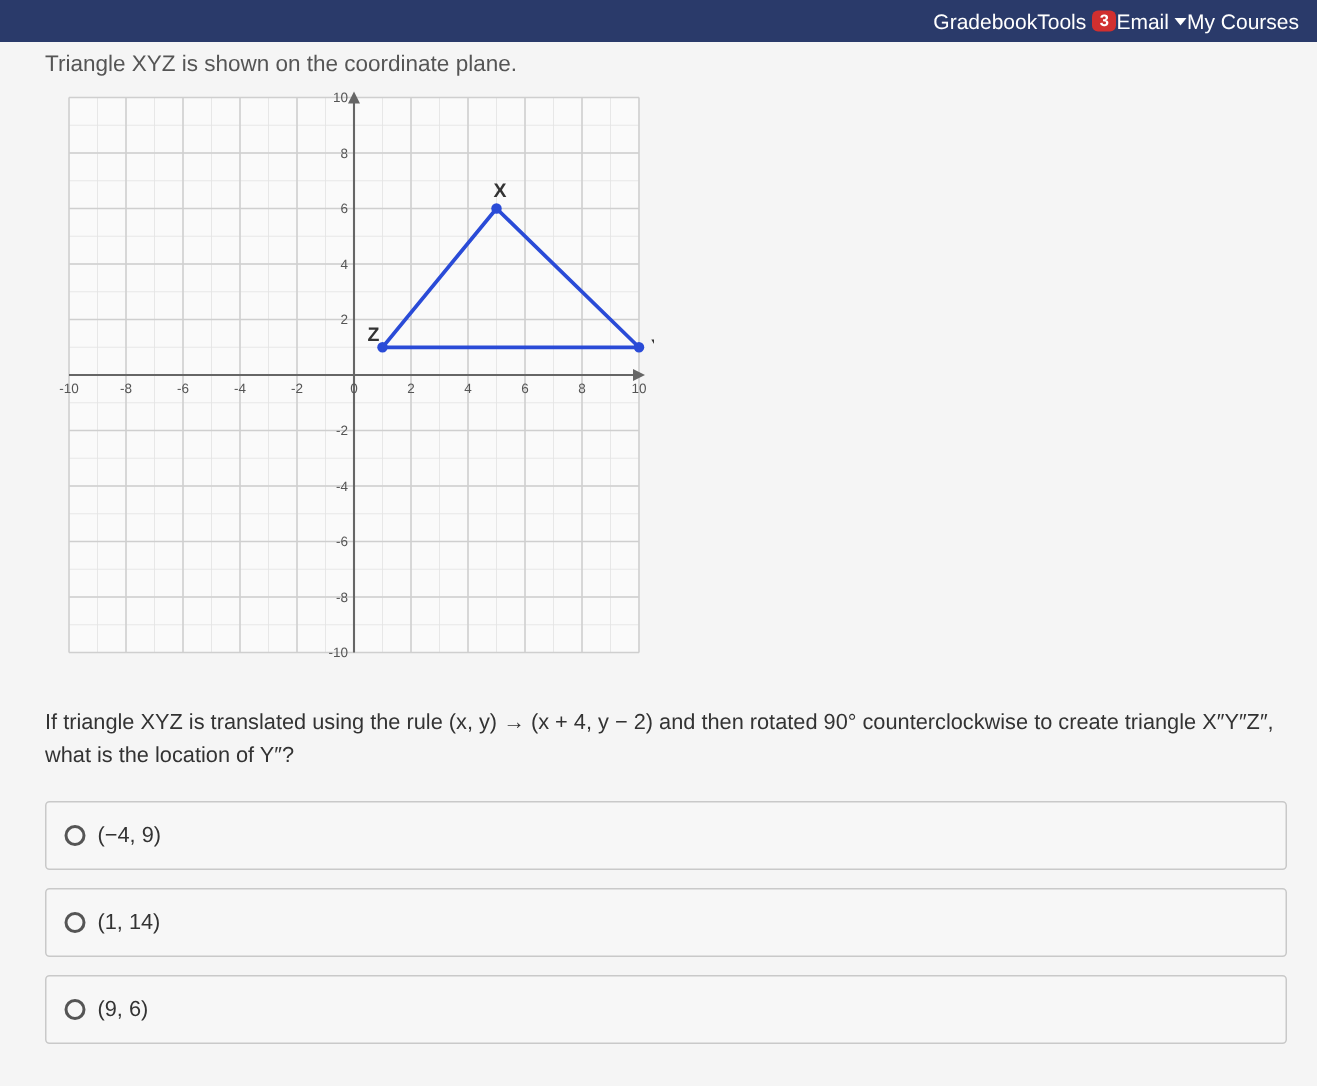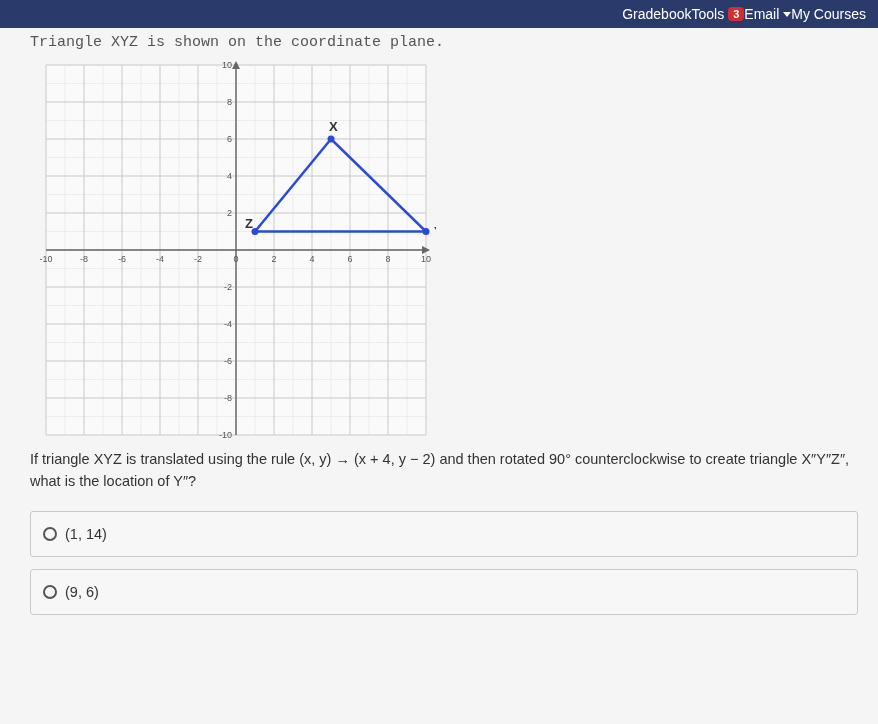--- a/index.html
+++ b/index.html
@@ -34,23 +34,24 @@
       width: 0; height: 0;
       border-left: 4px solid transparent;
       border-right: 4px solid transparent;
       border-top: 5px solid #fff;
       display: inline-block;
     }
     .content {
       padding: 6px 20px 10px 30px;
       color: #444;
     }
-    .intro { font-size: 15px; color: #555; margin-bottom: 4px; font-family: Liberation Mono, monospace; }
+    .intro { font-size: 15px; color: #555; margin-bottom: 4px; }
     .chart-wrap { margin-left: 6px; }
     .question {
+      margin-top: 22px;
       font-size: 14.5px;
       color: #333;
       line-height: 1.5;
     }
     .answers { margin-top: 18px; }
     .answer {
       border: 1px solid #c9c9c9;
       border-radius: 3px;
       background: #f7f7f7;
       padding: 14px 12px;
@@ -192,20 +193,24 @@
         <circle cx="219.00000000000003" cy="176.5" r="3.5" fill="#2a4bd7"></circle>
         <text x="209.00000000000003" y="172.5" font-size="13" font-weight="bold" fill="#333">Z</text>
       </svg>
   </div>
 
   <div class="question">If triangle XYZ is translated using the rule (x, y) → (x + 4, y − 2) and then rotated 90° counterclockwise to create triangle X″Y″Z″, what is the location of Y″?</div>
 
   <div class="answers">
     <div class="answer">
       <span class="radio"></span>
+      <span>(−4, 9)</span>
+    </div>
+    <div class="answer">
+      <span class="radio"></span>
       <span>(1, 14)</span>
     </div>
     <div class="answer">
       <span class="radio"></span>
       <span>(9, 6)</span>
     </div>
   </div>
 </div>
 
 </body></html>

